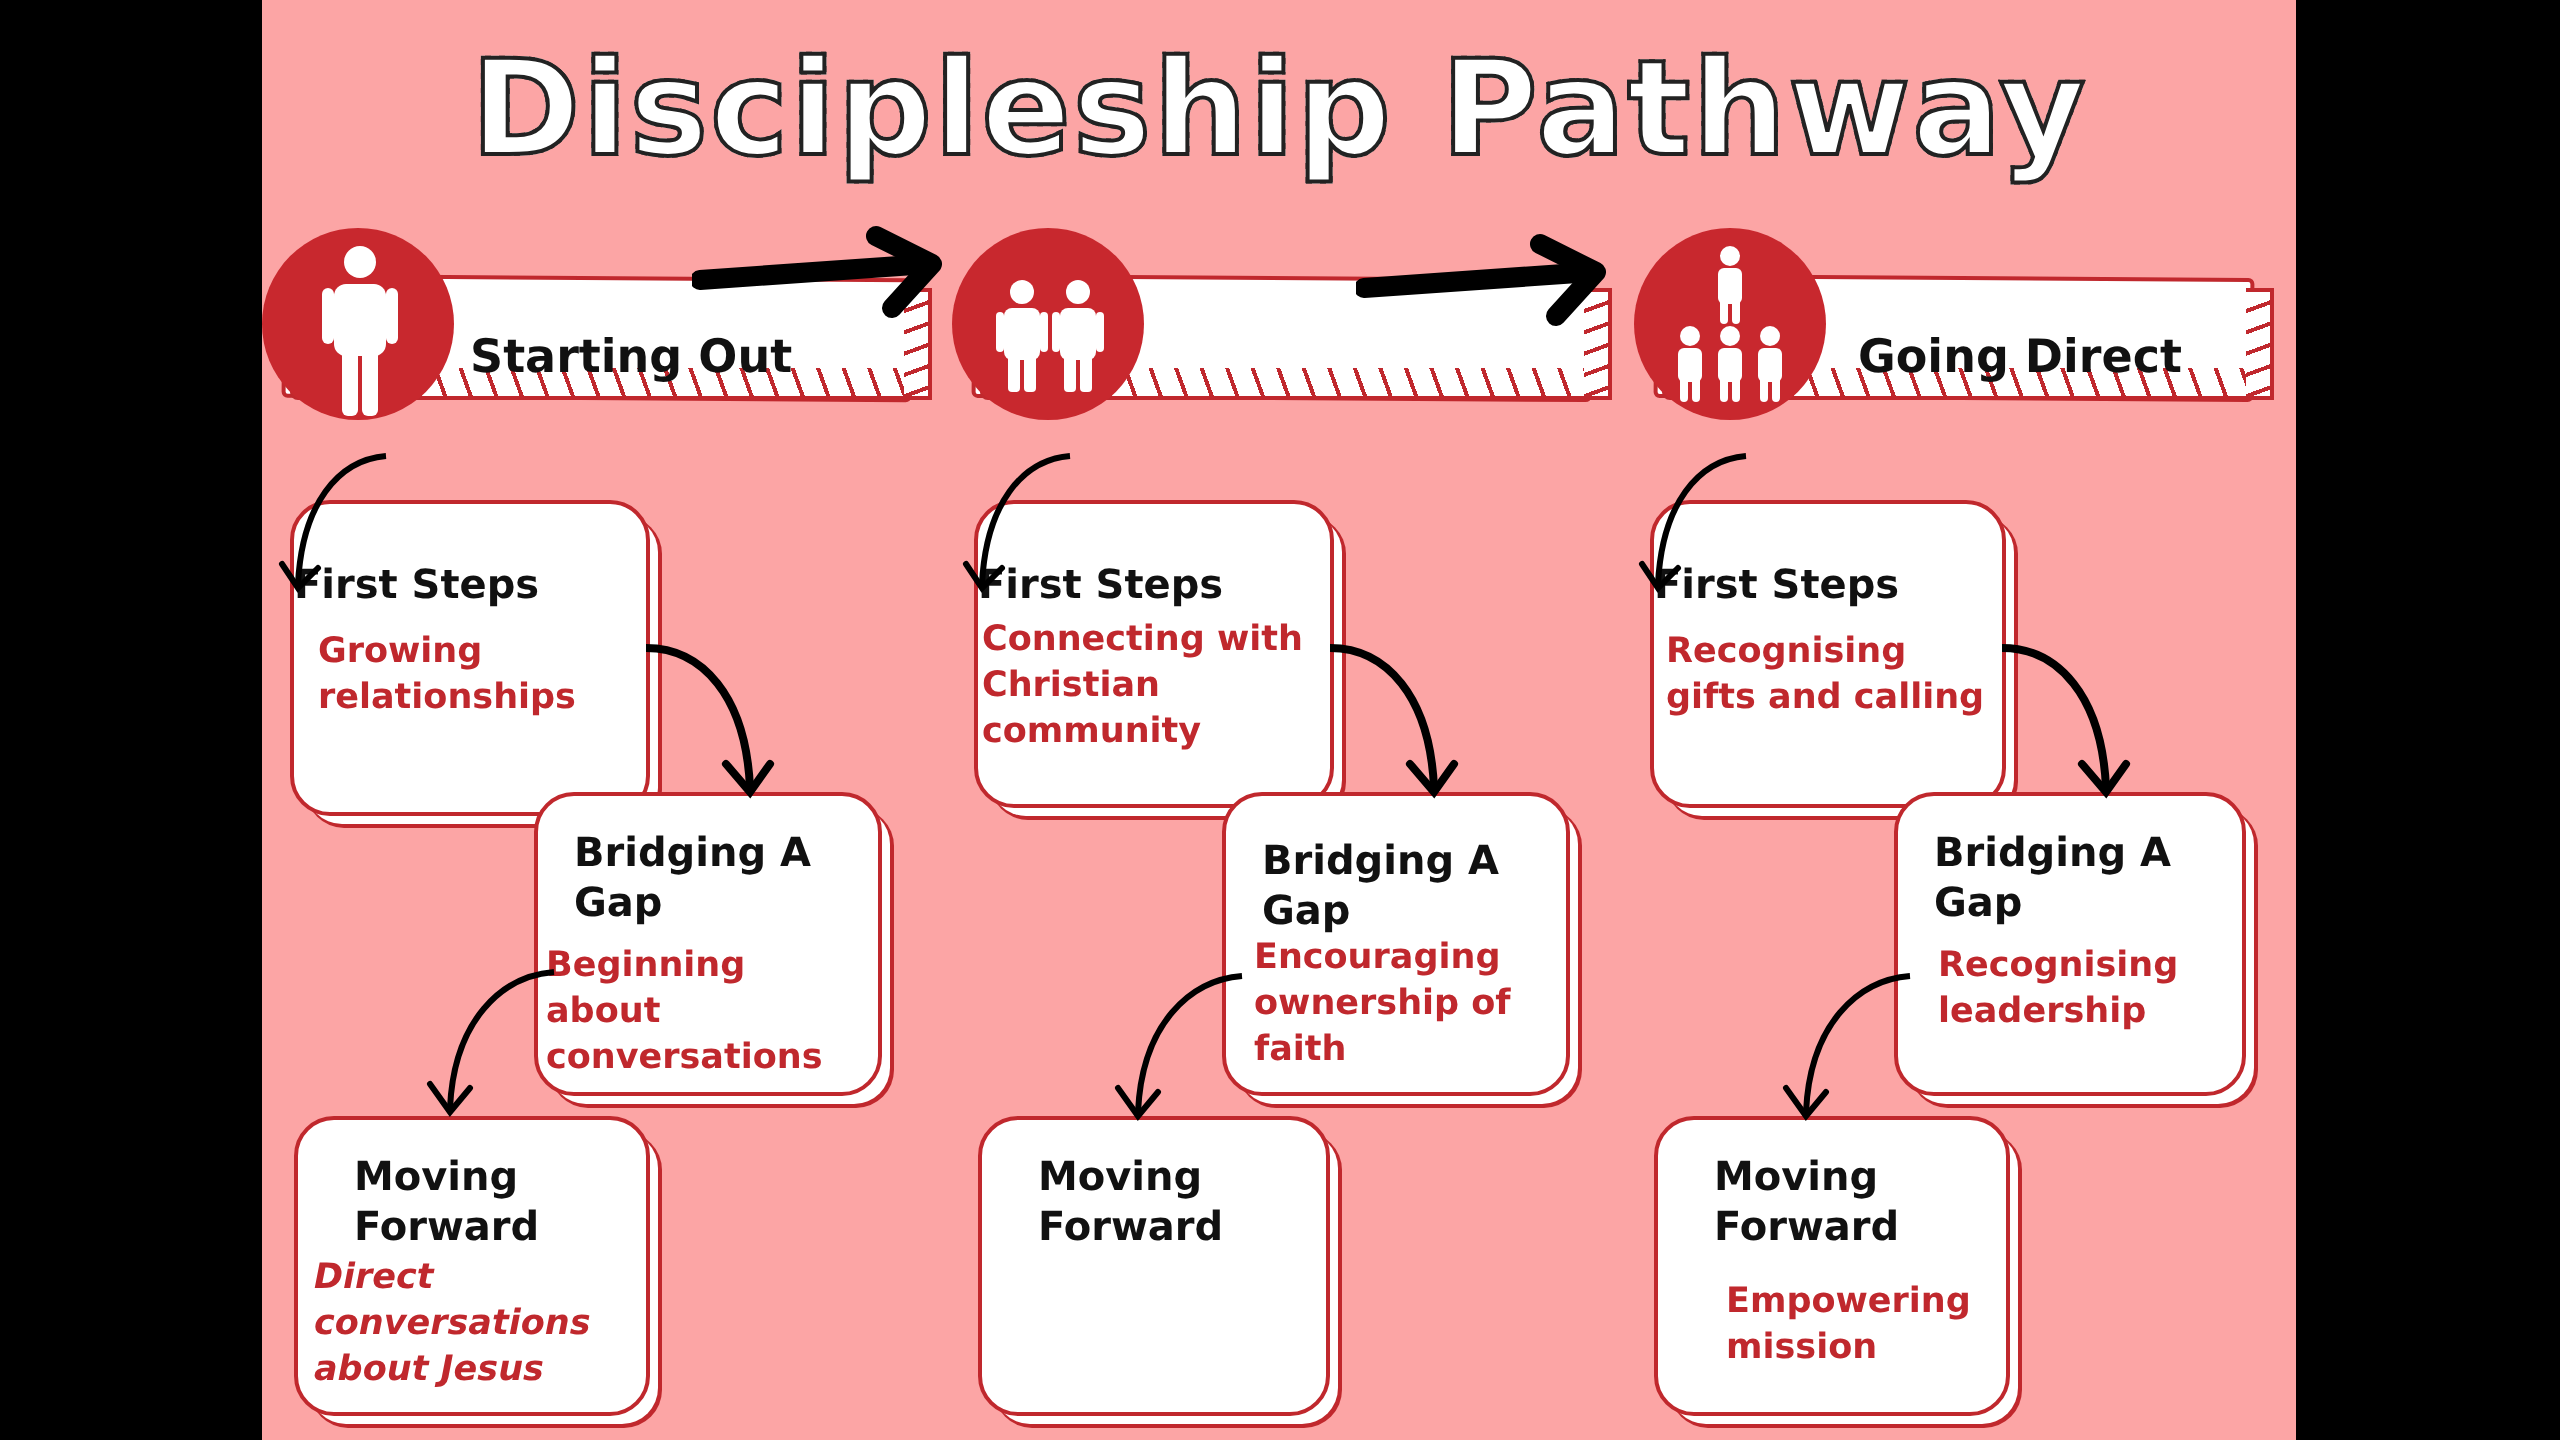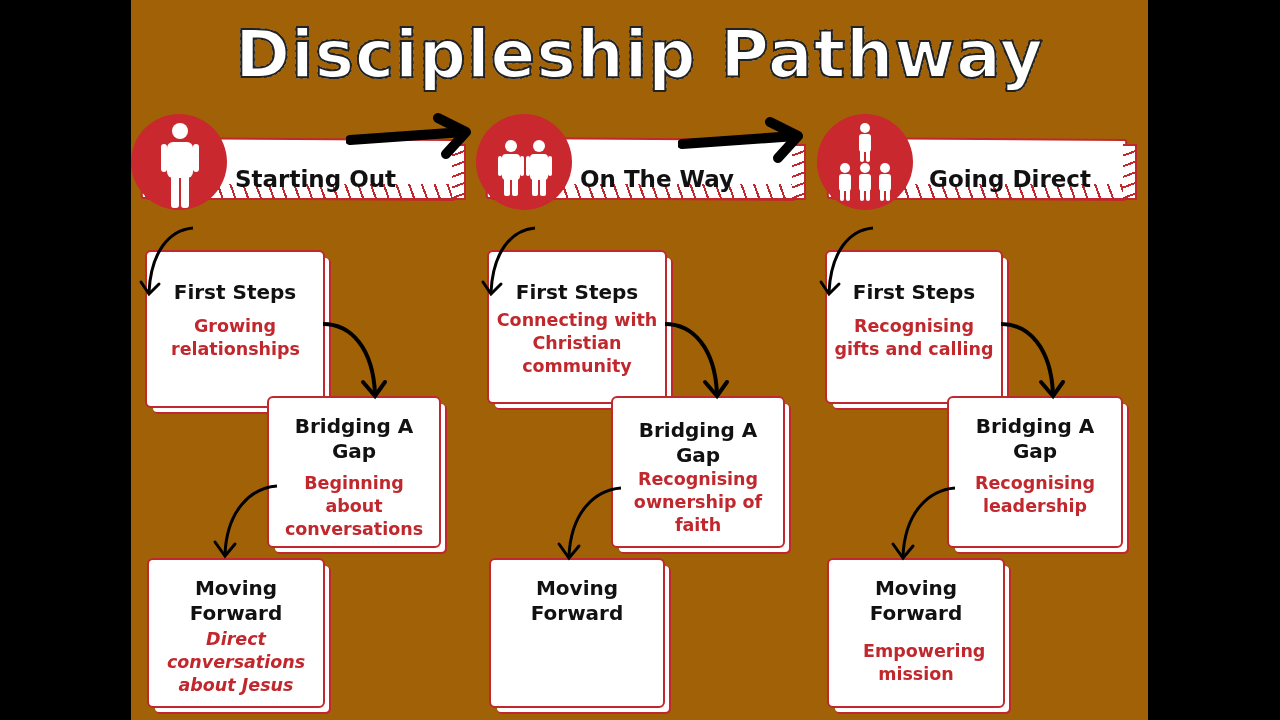--- a/index.html
+++ b/index.html
@@ -1,39 +1,39 @@
 <!DOCTYPE html>
 <html><head>
 <meta charset="utf-8">
 <style>
   html, body { margin:0; padding:0; }
   body { width:1280px; height:720px; background:#000; position:relative; overflow:hidden;
          font-family:"DejaVu Sans", sans-serif; }
-  .canvas { position:absolute; left:131px; top:0; width:1017px; height:720px; background:#a16207; overflow:hidden; }
+  .canvas { position:absolute; left:131px; top:0; width:1017px; height:720px; background:#fca5a5; overflow:hidden; }
   .title { position:absolute; left:0; width:1017px; top:10px; text-align:center;
            font-family:"DejaVu Sans", sans-serif; font-weight:bold; font-size:66px; letter-spacing:1px;
            color:#fff; -webkit-text-stroke:2px #222;
            background: repeating-linear-gradient(45deg,#333 0 2px,#fff 2px 5px);
            -webkit-background-clip:text; background-clip:text; line-height:90px; }
   .header { position:absolute; height:76px; }
   .header .bar { position:absolute; left:10px; top:30px; right:0; height:58px; border:2px solid #c0282d;
                  border-radius:3px; background:#fff; transform:rotate(0.4deg); }
   .header .bar-3d { position:absolute; left:14px; top:76px; right:-8px; height:14px;
                     border:2px solid #c0282d; border-top:none; border-radius:0 0 4px 4px;
                     background: repeating-linear-gradient(70deg,#fff 0 10px,#c0282d 10px 12px); }
   .header .bar-side { position:absolute; right:-10px; top:36px; width:12px; height:52px;
                       border:2px solid #c0282d; border-left:none;
                       background: repeating-linear-gradient(160deg,#fff 0 8px,#c0282d 8px 10px); }
   .header .circle { position:absolute; left:0; top:6px; width:96px; height:96px; border-radius:50%;
                     background:#c8282e; z-index:2; }
   .header .label { position:absolute; top:58px; font-weight:bold; font-size:23px; color:#111; z-index:3;
                    white-space:nowrap; }
   .arrow-h { position:absolute; z-index:4; }
-  .card { position:absolute; border:2px solid #c0282d; border-radius:6px; background:#fff;
-          text-align:center; box-shadow: 6px 6px 0 -2px #fff, 7px 7px 0 -1px #c0282d; }
+  .card { position:absolute; border:2px solid #c0282d; border-radius:20px; background:#fff;
+          box-shadow: 6px 6px 0 -2px #fff, 7px 7px 0 -1px #c0282d; }
   .card::after { content:""; position:absolute; right:-9px; bottom:-9px; left:14px; top:14px;
                  border-right:2px solid #c0282d; border-bottom:2px solid #c0282d; border-radius:26px;
                  background: repeating-linear-gradient(100deg,transparent 0 10px,#c0282d 10px 11px);
                  z-index:-1; }
   .card .h { font-weight:bold; font-size:20px; color:#111; line-height:25px; }
   .card .s { font-weight:bold; font-size:17.5px; color:#c0282d; line-height:23px; }
   .curve { position:absolute; z-index:5; overflow:visible; }
 </style>
 </head>
 <body>
@@ -76,21 +76,20 @@
           <rect x="44" y="42" width="4" height="20" rx="2"></rect>
           <circle cx="63" cy="32" r="6"></circle>
           <rect x="54" y="40" width="18" height="26" rx="4"></rect>
           <rect x="56" y="60" width="6" height="22" rx="2"></rect>
           <rect x="64" y="60" width="6" height="22" rx="2"></rect>
           <rect x="50" y="42" width="4" height="20" rx="2"></rect>
           <rect x="72" y="42" width="4" height="20" rx="2"></rect>
         </g>
       </svg>
     </div>
-    <div class="label" style="left:104px;">On The Way</div>
   </div>
 
   <div class="header" style="left:686px;top:108px;width:310px;">
     <div class="bar"></div>
     <div class="bar-3d"></div>
     <div class="bar-side"></div>
     <div class="circle">
       <svg width="96" height="96" viewBox="0 0 96 96">
         <g fill="#fff">
           <circle cx="48" cy="14" r="5"></circle>
@@ -119,38 +118,38 @@
     <path d="M4 28 Q60 24 118 20" stroke="#000" stroke-width="10" fill="none" stroke-linecap="round"></path>
     <path d="M92 6 L120 20 L100 42" stroke="#000" stroke-width="10" fill="none" stroke-linecap="round" stroke-linejoin="round"></path>
   </svg>
   <svg class="arrow-h" style="left:547px;top:116px;" width="125" height="50" viewBox="0 0 125 50">
     <path d="M4 28 Q60 24 118 20" stroke="#000" stroke-width="10" fill="none" stroke-linecap="round"></path>
     <path d="M92 6 L120 20 L100 42" stroke="#000" stroke-width="10" fill="none" stroke-linecap="round" stroke-linejoin="round"></path>
   </svg>
 
   <div class="card" style="left:14px;top:250px;width:176px;height:154px;">
     <div class="h" style="margin-top:28px;">First Steps</div>
-    <div class="s" style="margin:10px 24px 0;">Growing relationships</div>
+    <div class="s" style="margin:10px 12px 0;">Growing relationships</div>
   </div>
   <div class="card" style="left:136px;top:396px;width:170px;height:148px;">
     <div class="h" style="margin-top:16px;padding:0 18px;">Bridging A Gap</div>
     <div class="s" style="margin:8px 4px 0;">Beginning about conversations</div>
   </div>
   <div class="card" style="left:16px;top:558px;width:174px;height:146px;">
     <div class="h" style="margin-top:16px;padding:0 28px;">Moving Forward</div>
     <div class="s" style="margin:2px 8px 0;font-style:italic;">Direct conversations about Jesus</div>
   </div>
 
   <div class="card" style="left:356px;top:250px;width:176px;height:150px;">
     <div class="h" style="margin-top:28px;">First Steps</div>
     <div class="s" style="margin:4px 2px 0;">Connecting with Christian community</div>
   </div>
   <div class="card" style="left:480px;top:396px;width:170px;height:148px;">
     <div class="h" style="margin-top:20px;padding:0 18px;">Bridging A Gap</div>
-    <div class="s" style="margin:0 14px 0;">Recognising ownership of faith</div>
+    <div class="s" style="margin:0 14px 0;">Encouraging ownership of faith</div>
   </div>
   <div class="card" style="left:358px;top:558px;width:172px;height:146px;">
     <div class="h" style="margin-top:16px;padding:0 28px;">Moving Forward</div>
   </div>
 
   <div class="card" style="left:694px;top:250px;width:174px;height:150px;">
     <div class="h" style="margin-top:28px;">First Steps</div>
     <div class="s" style="margin:10px 6px 0;">Recognising gifts and calling</div>
   </div>
   <div class="card" style="left:816px;top:396px;width:172px;height:148px;">

